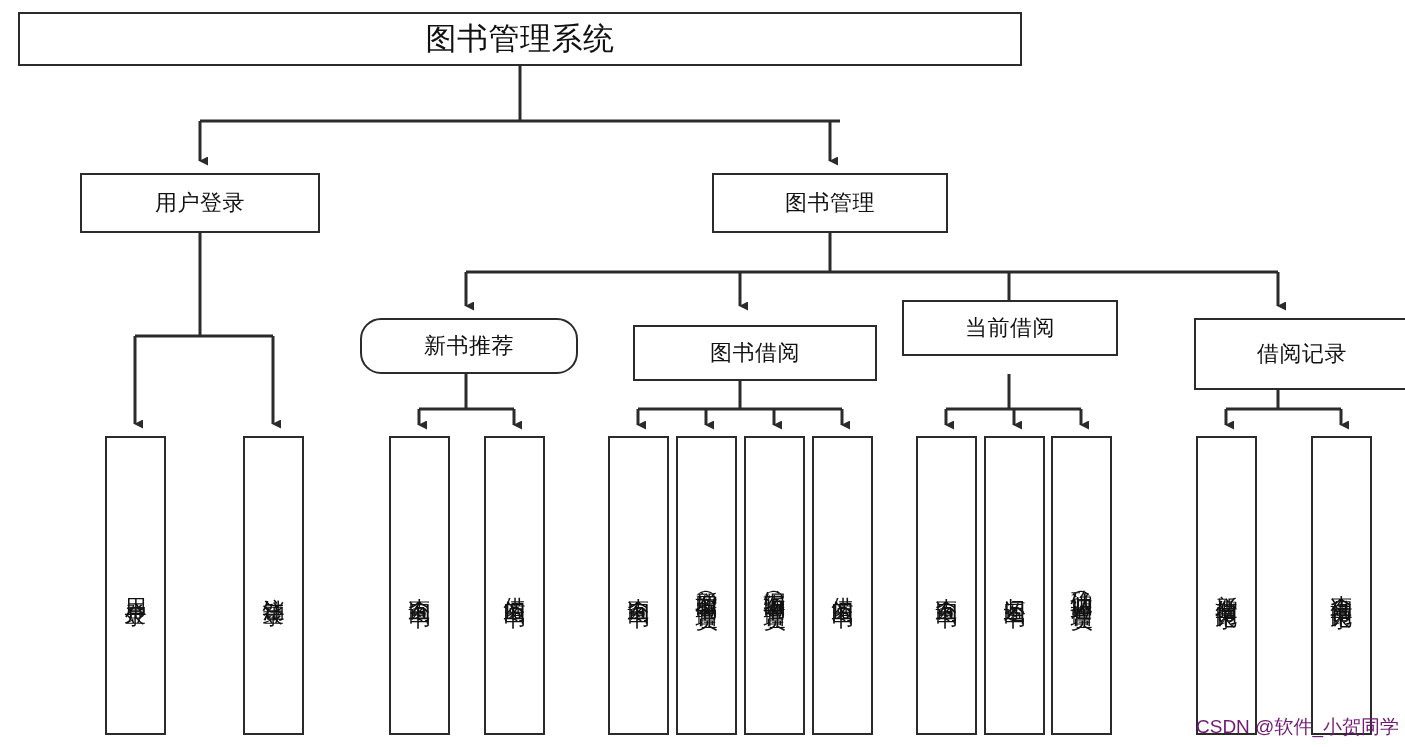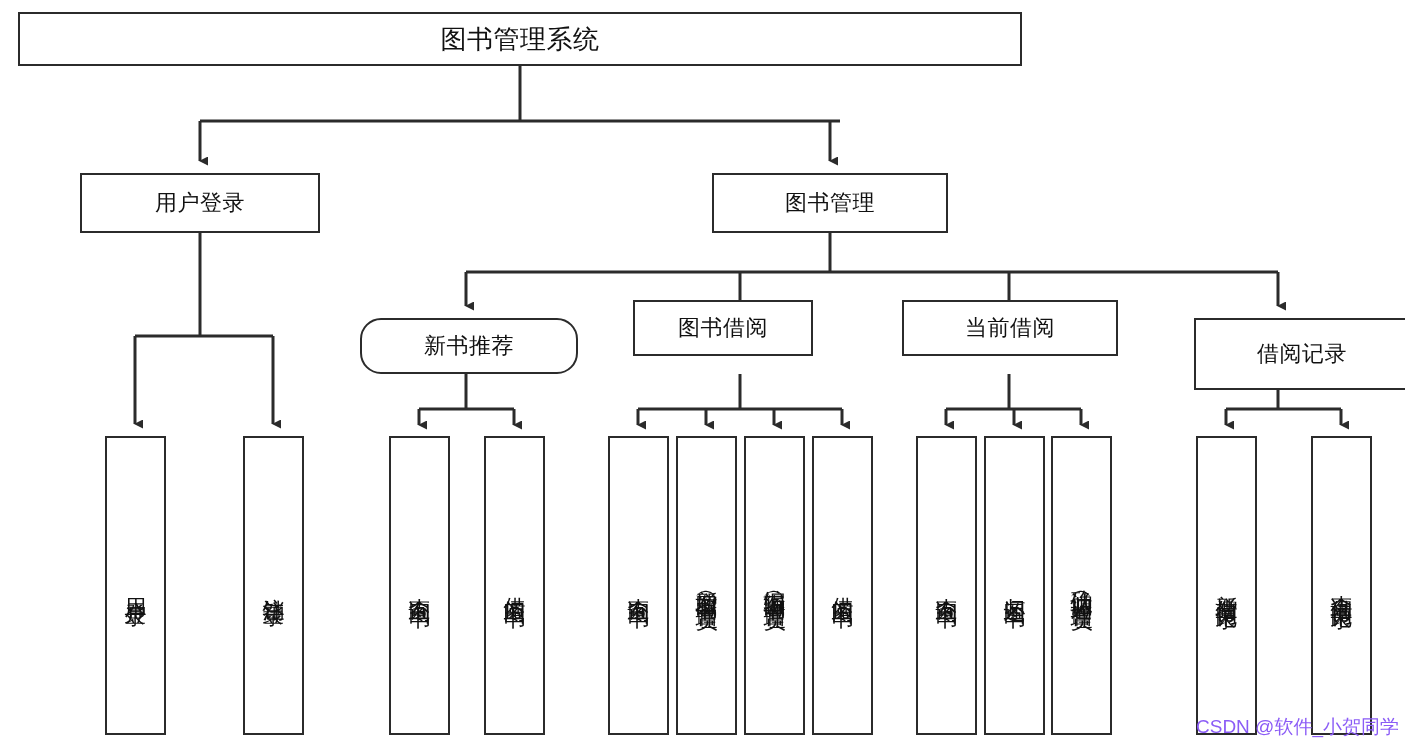--- a/index.html
+++ b/index.html
@@ -48,27 +48,27 @@
     text-align: center;
   }
   .node.vertical .node-label {
     writing-mode: vertical-rl;
     text-orientation: upright;
     white-space: normal;
     letter-spacing: 3px;
     font-size: 22px;
     max-height: 100%;
   }
-  .node.root .node-label { font-size: 26px; }
+  .node.root .node-label { font-size: 31px; }
   .watermark {
     position: absolute;
     left: 1196px;
     top: 714px;
     font-size: 19px;
-    color: #8b5cf6;
+    color: #701a75;
     font-family: "Liberation Sans", sans-serif;
     white-space: nowrap;
     z-index: 5;
   }
 </style>
 </head>
 <body>
 
 <div id="diagram-root">
 
@@ -129,21 +129,21 @@
   <div class="node" style="left:80px; top:173px; width:240px; height:60px;">
     <span class="node-label">用户登录</span>
   </div>
   <div class="node" style="left:712px; top:173px; width:236px; height:60px;align-items:center;">
     <span class="node-label">图书管理</span>
   </div>
 
   <div class="node" style="left:360px; top:318px; width:218px; height:56px;border-radius:21px;">
     <span class="node-label">新书推荐</span>
   </div>
-  <div class="node" style="left:633px; top:300px; width:180px; height:56px;">
+  <div class="node" style="left:633px; top:325px; width:244px; height:56px;">
     <span class="node-label">图书借阅</span>
   </div>
   <div class="node" style="left:902px; top:300px; width:216px; height:56px;">
     <span class="node-label">当前借阅</span>
   </div>
   <div class="node" style="left:1172px; top:318px; width:216px; height:72px;margin-left:22px;">
     <span class="node-label">借阅记录</span>
   </div>
 
   <div class="node vertical" style="left:105px; top:436px; width:61px; height:299px;">

